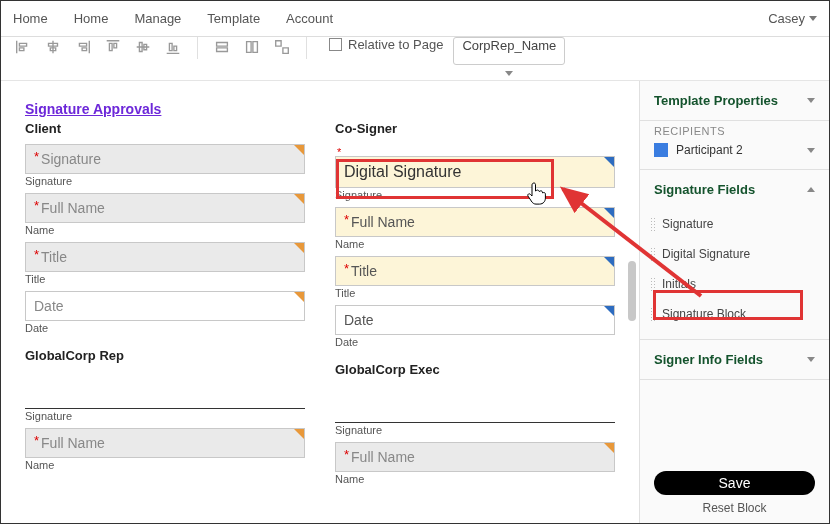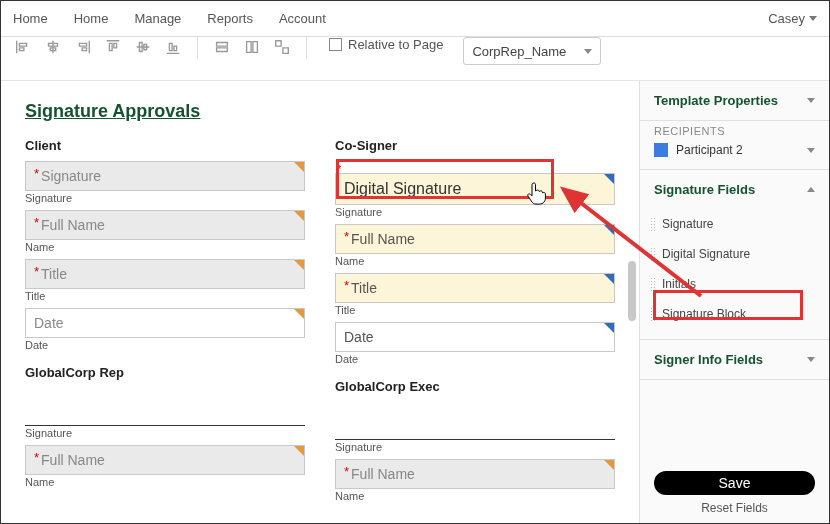--- a/index.html
+++ b/index.html
@@ -12,28 +12,28 @@
   .topnav .user { font-size: 13px; color: #555; display: flex; align-items: center; gap: 4px; cursor: pointer; }
   .chev { width: 0; height: 0; border-left: 4px solid transparent; border-right: 4px solid transparent; border-top: 5px solid #777; display: inline-block; }
 
   
   .toolbar { height: 44px; display: flex; align-items: flex-start; padding: 0 12px; gap: 10px; border-bottom: 1px solid #e5e5e5; }
   .tool-ic { width: 20px; height: 20px; display: flex; align-items: center; justify-content: center; cursor: pointer; color: #888; }
   .tool-ic svg { width: 18px; height: 18px; stroke: #999; fill: none; stroke-width: 1.5; }
   .tool-sep { width: 1px; height: 22px; background: #e0e0e0; margin: 0 4px; }
   .relative-to { display: flex; align-items: center; gap: 6px; font-size: 13px; color: #555; margin-left: 8px; }
   .checkbox { width: 13px; height: 13px; border: 1.5px solid #888; }
-  .dropdown { margin-left: 10px; border: 1px solid #ccc; border-radius: 3px; height: 28px; display: flex; align-items: center; padding: 0 8px; gap: 18px; font-size: 13px; color: #444; cursor: pointer; }
+  .dropdown { border: 1px solid #ccc; border-radius: 3px; height: 28px; display: flex; align-items: center; padding: 0 8px; gap: 18px; font-size: 13px; color: #444; cursor: pointer; flex-direction: column; }
 
   
   .main { display: flex; position: absolute; top: 80px; bottom: 0; left: 0; right: 0; }
   .canvas { flex: 1; padding: 20px 24px 10px 24px; position: relative; overflow: hidden; }
   .sidebar { width: 190px; border-left: 1px solid #e0e0e0; background: #fafafa; display: flex; flex-direction: column; }
 
-  .page-title { font-size: 18px; font-weight: bold; text-decoration: underline; color: #14532d; margin-bottom: 16px; }
+  .page-title { font-size: 14px; font-weight: bold; text-decoration: underline; color: #6d28d9; margin-bottom: 4px; }
 
   .cols { display: flex; gap: 30px; justify-content: flex-end; }
   .col { flex: 1; }
   .section-head { font-size: 13px; font-weight: bold; color: #222; margin-bottom: 8px; }
 
   .field { position: relative; margin-bottom: 2px; }
   .field-box { height: 30px; border: 1px solid #c8c8c8; display: flex; align-items: center; padding: 0 8px; font-size: 14px; color: #888; position: relative; background: #fff; }
   .field-box.grey { background: #eaeaea; }
   .field-box.cream { background: #fdf5d8; }
   .asterisk { color: #d00; font-size: 13px; margin-right: 2px; position: relative; top: -3px; }
@@ -70,21 +70,21 @@
 
   .scrollbar-thumb { position: absolute; right: 193px; top: 260px; width: 8px; height: 60px; background: #c8c8c8; border-radius: 4px; }
 </style>
 </head>
 <body>
 
 <div class="topnav">
   <span class="nav-item">Home</span>
   <span class="nav-item">Home</span>
   <span class="nav-item">Manage</span>
-  <span class="nav-item">Reports</span>
+  <span class="nav-item">Template</span>
   <span class="nav-item">Account</span>
   <span class="spacer"></span>
   <span class="user">
     <span>Casey</span>
     <span class="chev"></span>
   </span>
 </div>
 
 <div class="toolbar">
   <span class="tool-ic">
@@ -291,21 +291,21 @@
       </div>
     </div>
     <div class="side-sec">
       <div class="side-head sub">
         <span>Signer Info Fields</span>
         <span class="chev-s"></span>
       </div>
     </div>
     <div style="flex:1"></div>
     <div class="btn-save">Save</div>
-    <div class="reset">Reset Fields</div>
+    <div class="reset">Reset Block</div>
   </div>
 </div>
 
 <div class="scrollbar-thumb"></div>
 
 <div class="callout-box" style="left:335px; top:158px; width:218px; height:40px;"></div>
 
 <div class="callout-box" style="left:652px; top:289px; width:150px; height:30px;"></div>
 
 <svg class="arrow-svg" style="left:550px; top:170px; width:200px; height:140px;" viewBox="0 0 200 140">

